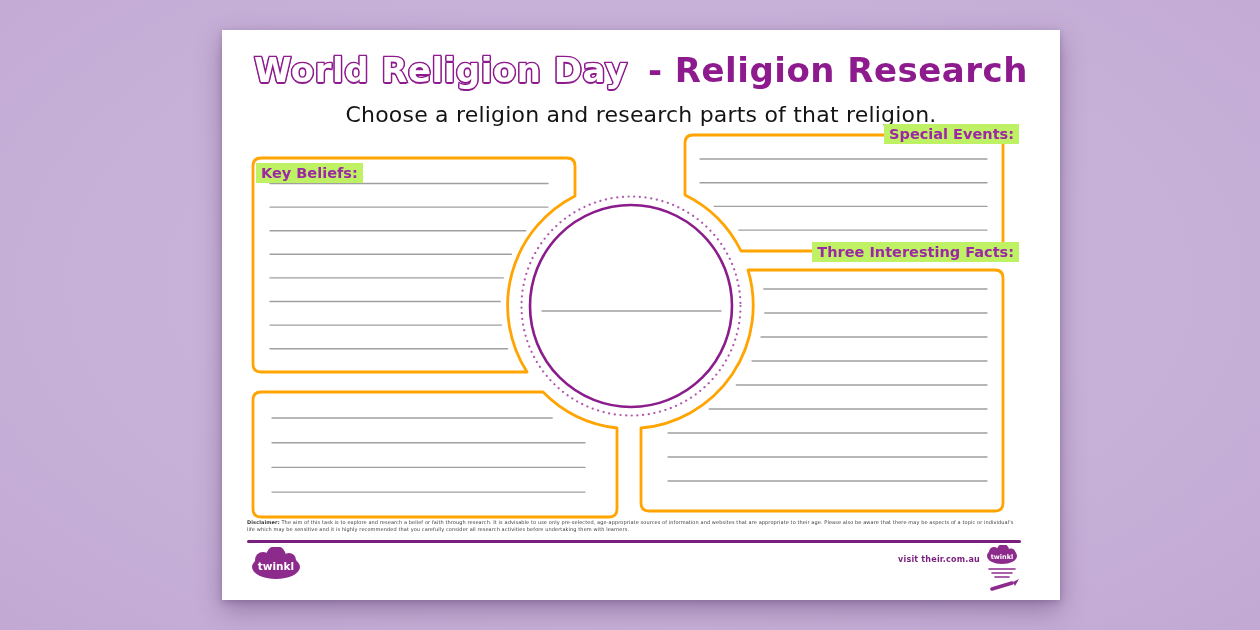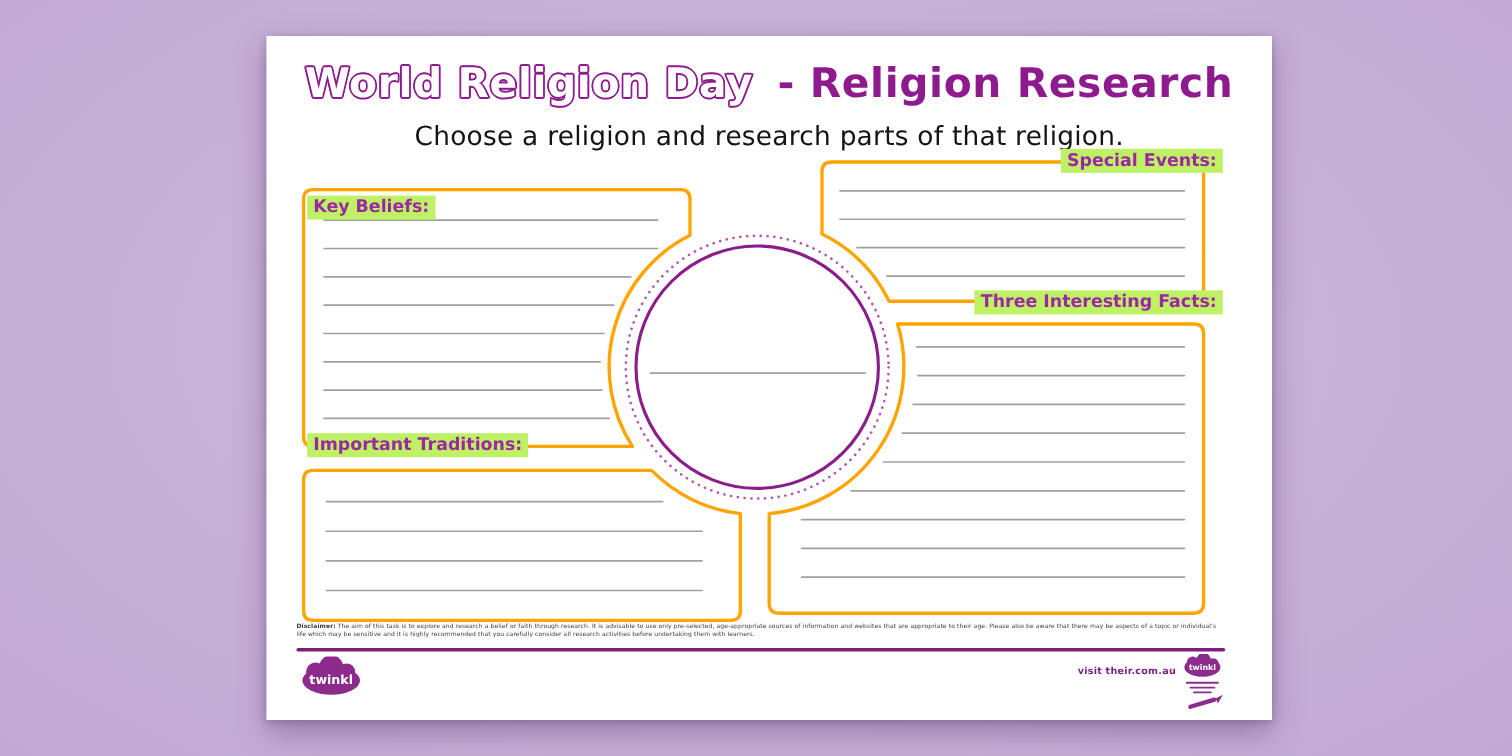--- a/index.html
+++ b/index.html
@@ -102,21 +102,20 @@
       <line x1="272.0" y1="467.4" x2="585.0" y2="467.4" stroke="#a0a0a0" stroke-width="1.4" stroke-linecap="round"></line>
       <line x1="272.0" y1="492.1" x2="585.0" y2="492.1" stroke="#a0a0a0" stroke-width="1.4" stroke-linecap="round"></line>
       <circle cx="631" cy="306" r="109.5" fill="none" stroke="#b159ae" stroke-width="2.2" stroke-dasharray="0.1 5.6" stroke-linecap="round"></circle>
       <circle cx="631" cy="306" r="101" fill="#ffffff" stroke="#8a1c8b" stroke-width="2.6"></circle>
       <line x1="542" y1="311" x2="721" y2="311" stroke="#a0a0a0" stroke-width="1.4" stroke-linecap="round"></line>
     </svg>
 
   <div class="sec-label lbl-kb">Key Beliefs:</div>
   <div class="sec-label lbl-se">Special Events:</div>
   <div class="sec-label lbl-tif">Three Interesting Facts:</div>
-  <div class="sec-label lbl-it">Important Traditions:</div>
 
   <div class="disclaimer"><b>Disclaimer:</b><span> The aim of this task is to explore and research a belief or faith through research. It is advisable to use only pre-selected, age-appropriate sources of information and websites that are appropriate to their age. Please also be aware that there may be aspects of a topic or individual's life which may be sensitive and it is highly recommended that you carefully consider all research activities before undertaking them with learners.</span></div>
 
   <div class="separator"></div>
 
   <svg class="cloud-logo" width="52" height="34" viewBox="0 0 52 34">
     <g fill="#8d2b8d">
       <ellipse cx="26" cy="20" rx="24" ry="12"></ellipse>
       <circle cx="13" cy="13" r="8"></circle>
       <circle cx="26" cy="9" r="10"></circle>

